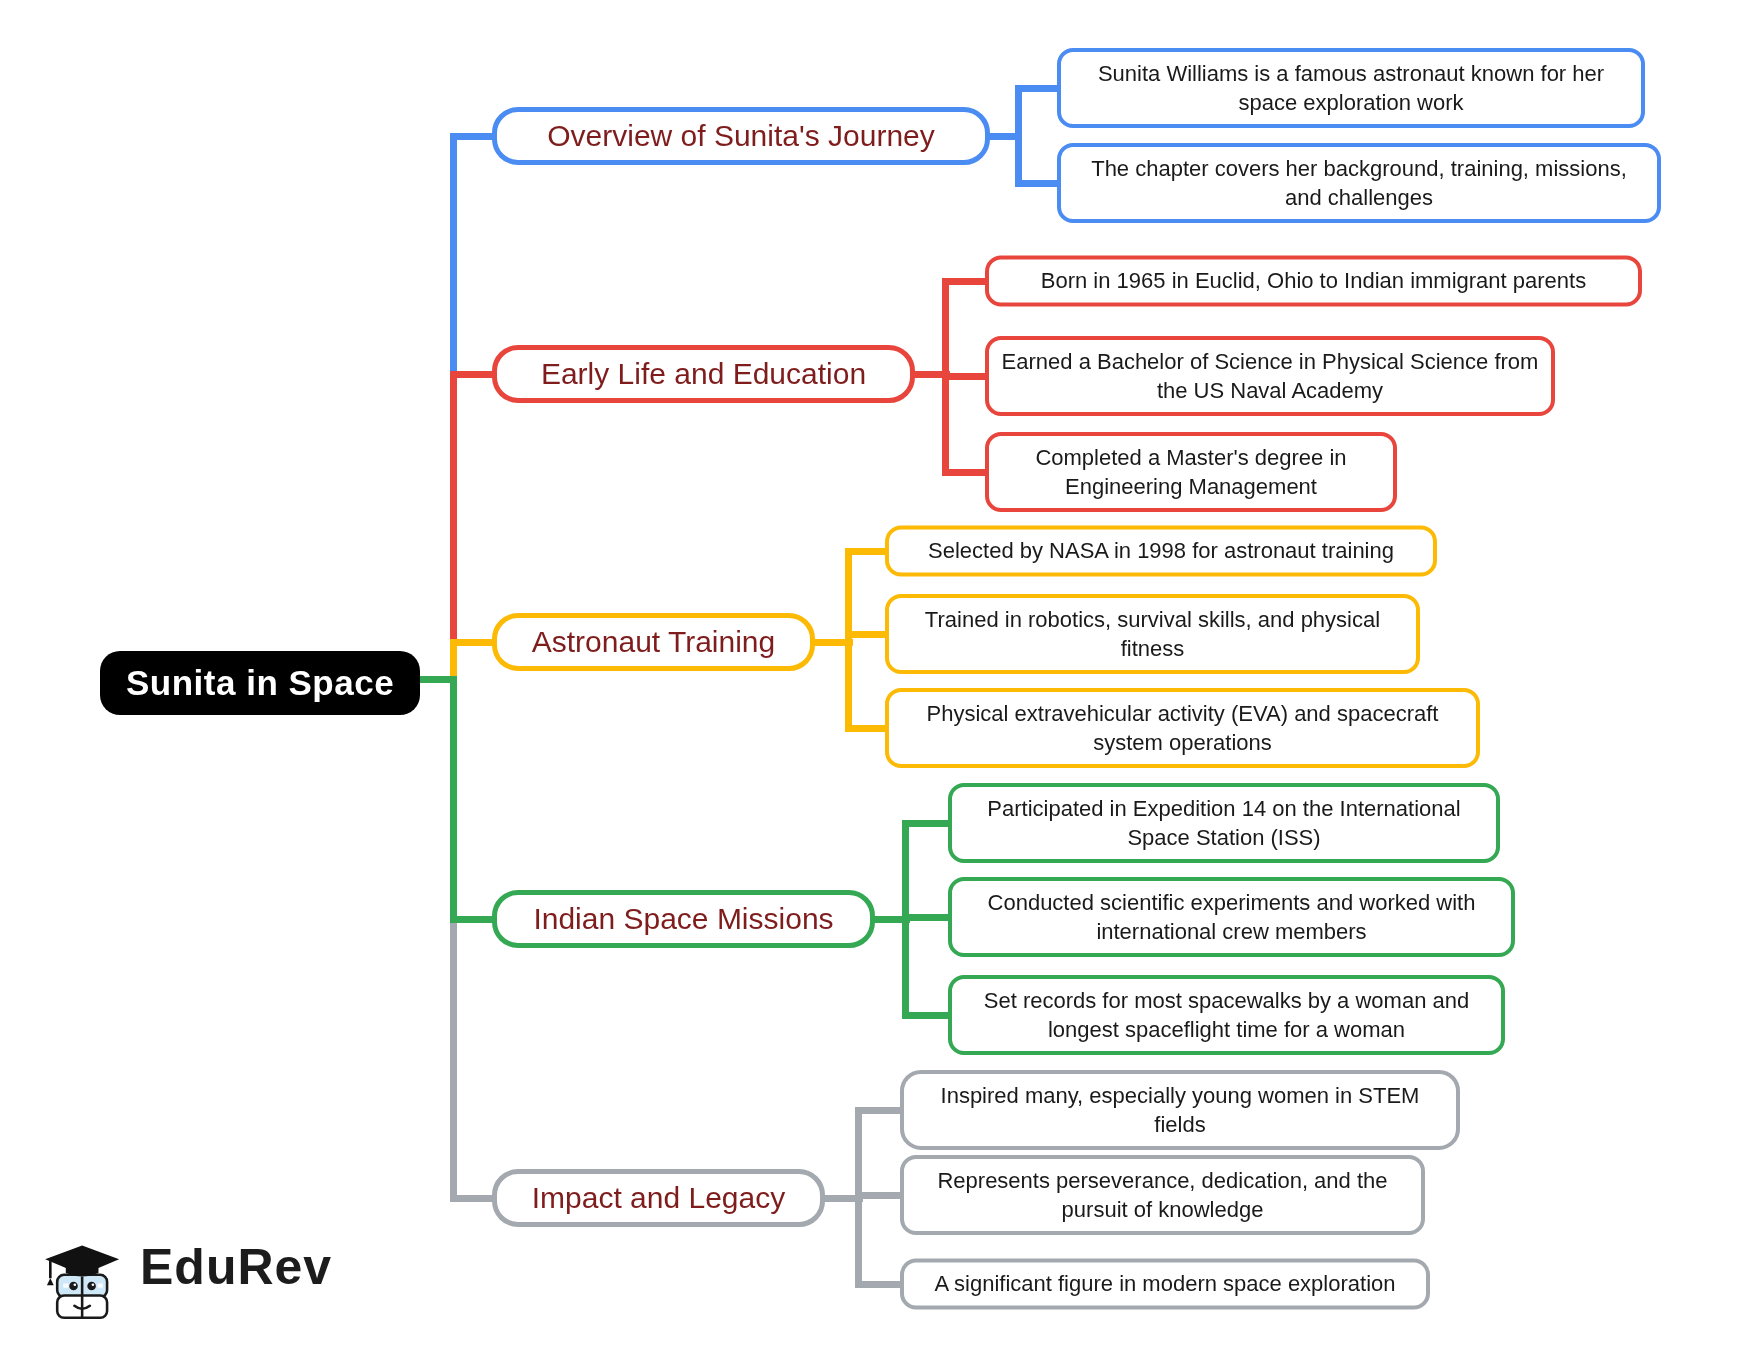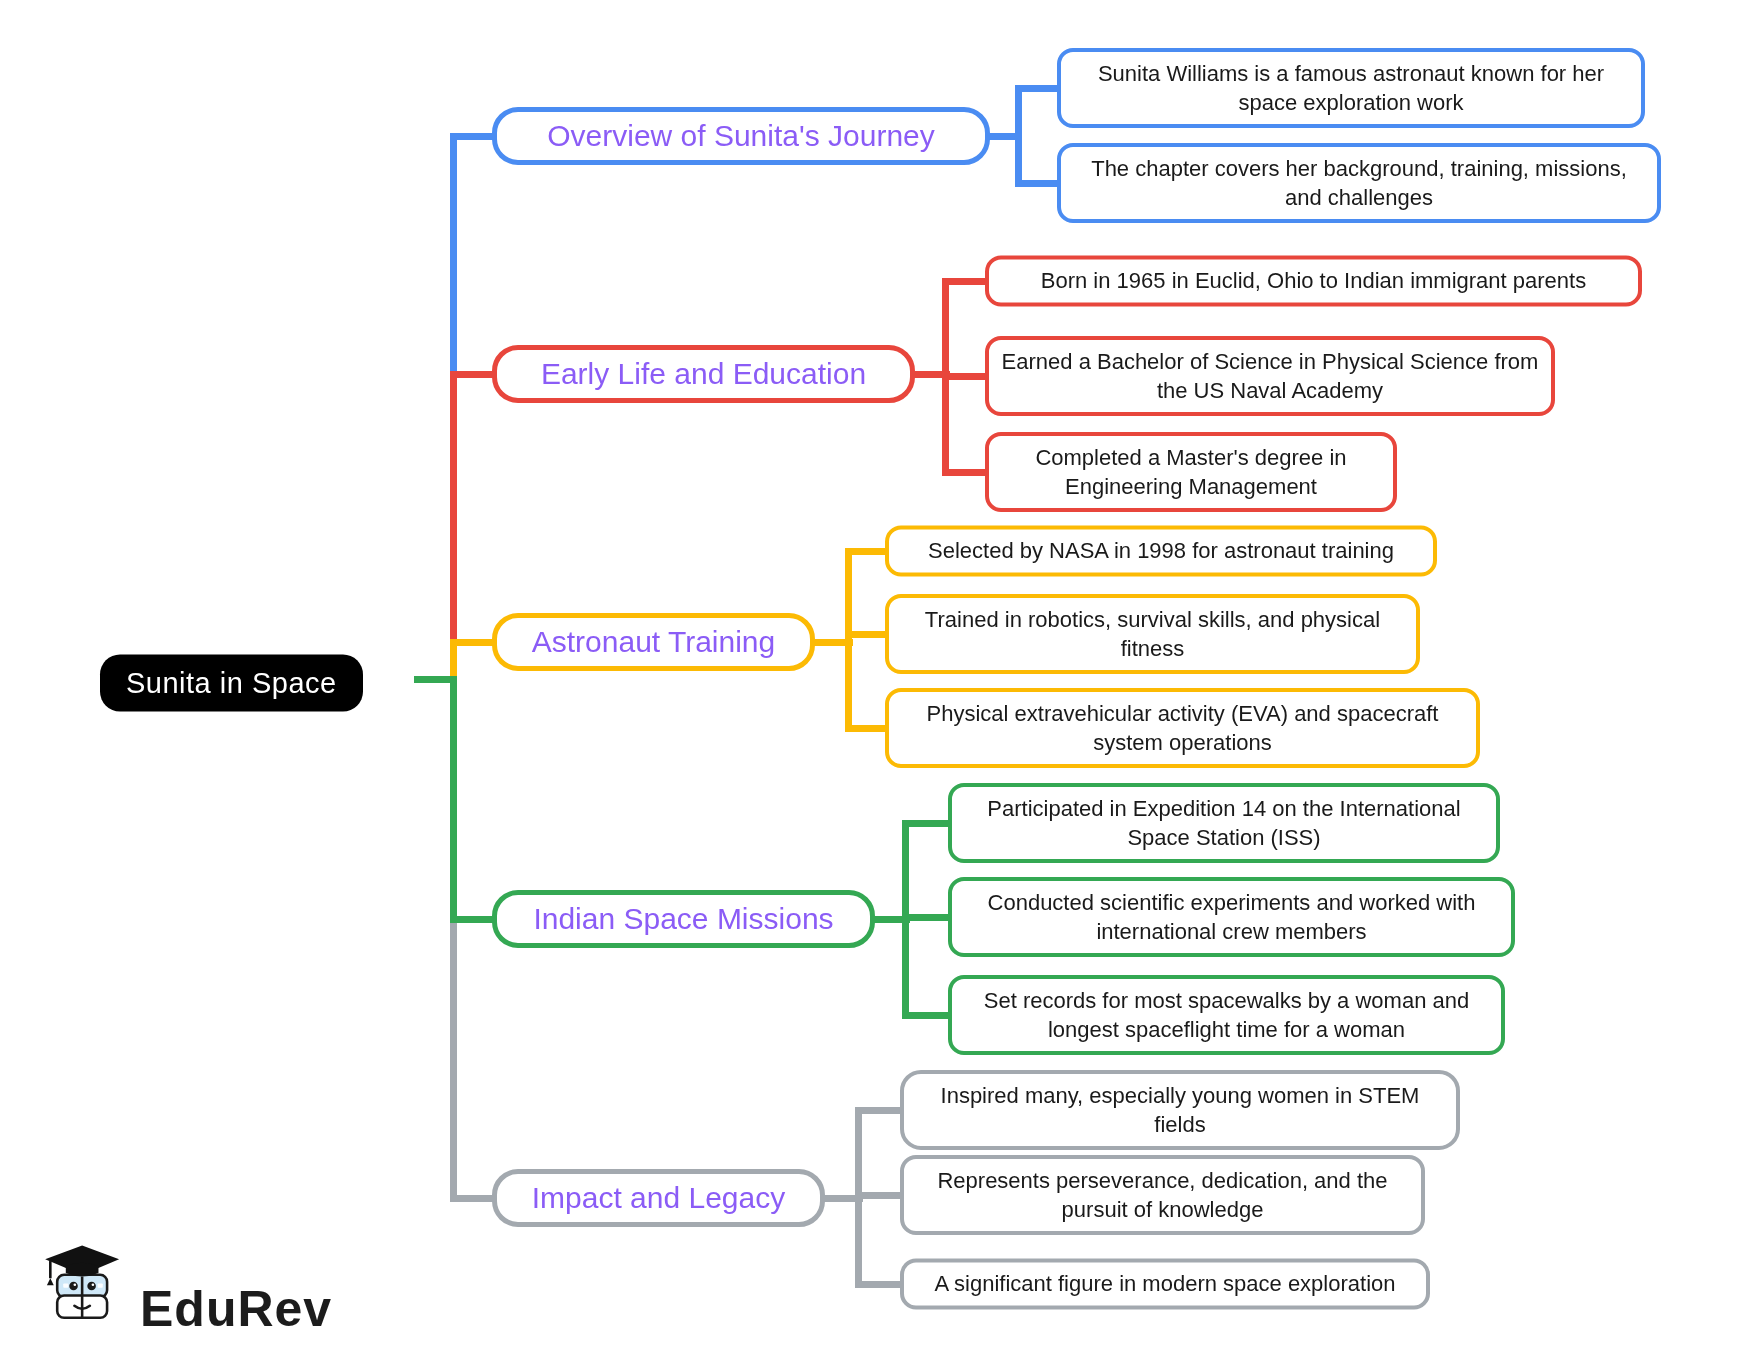--- a/index.html
+++ b/index.html
@@ -6,36 +6,36 @@
   #canvas{
     position:relative;width:1742px;height:1360px;background:#ffffff;
     font-family:"Liberation Sans",sans-serif;overflow:hidden;
   }
   .line{position:absolute;z-index:1;}
   .hline{height:7px;}
   .vline{width:7px;}
   .node{
     position:absolute;z-index:2;background:#ffffff;box-sizing:border-box;
     display:flex;align-items:center;justify-content:center;text-align:center;
-    transform:translateY(-50%);color:#8b5cf6;
+    transform:translateY(-50%);color:#7f1d1d;
   }
   .root-node{
-    border-radius:20px;font-size:29px;font-weight:normal;color:#ffffff;
+    border-radius:20px;font-size:35px;font-weight:bold;color:#ffffff;
     padding:12px 26px;letter-spacing:0.5px;
   }
   .topic{
     border:5px solid #000;border-radius:26px;font-size:30px;
     padding:7px 12px;white-space:nowrap;
   }
   .leaf{
     border:4px solid #000;border-radius:16px;font-size:22px;line-height:1.32;
     padding:7px 12px;color:#1a1a1a;
   }
   .logo{
-    position:absolute;left:40px;top:1238px;display:flex;align-items:flex-end;z-index:2;
+    position:absolute;left:40px;top:1238px;display:flex;align-items:flex-start;z-index:2;
   }
   .logo-text{
     font-size:50px;font-weight:bold;color:#1c1c1c;margin-left:14px;letter-spacing:1px;
     font-family:"Liberation Sans",sans-serif;
   }
 </style>
 </head>
 <body>
 
 <div id="canvas">

